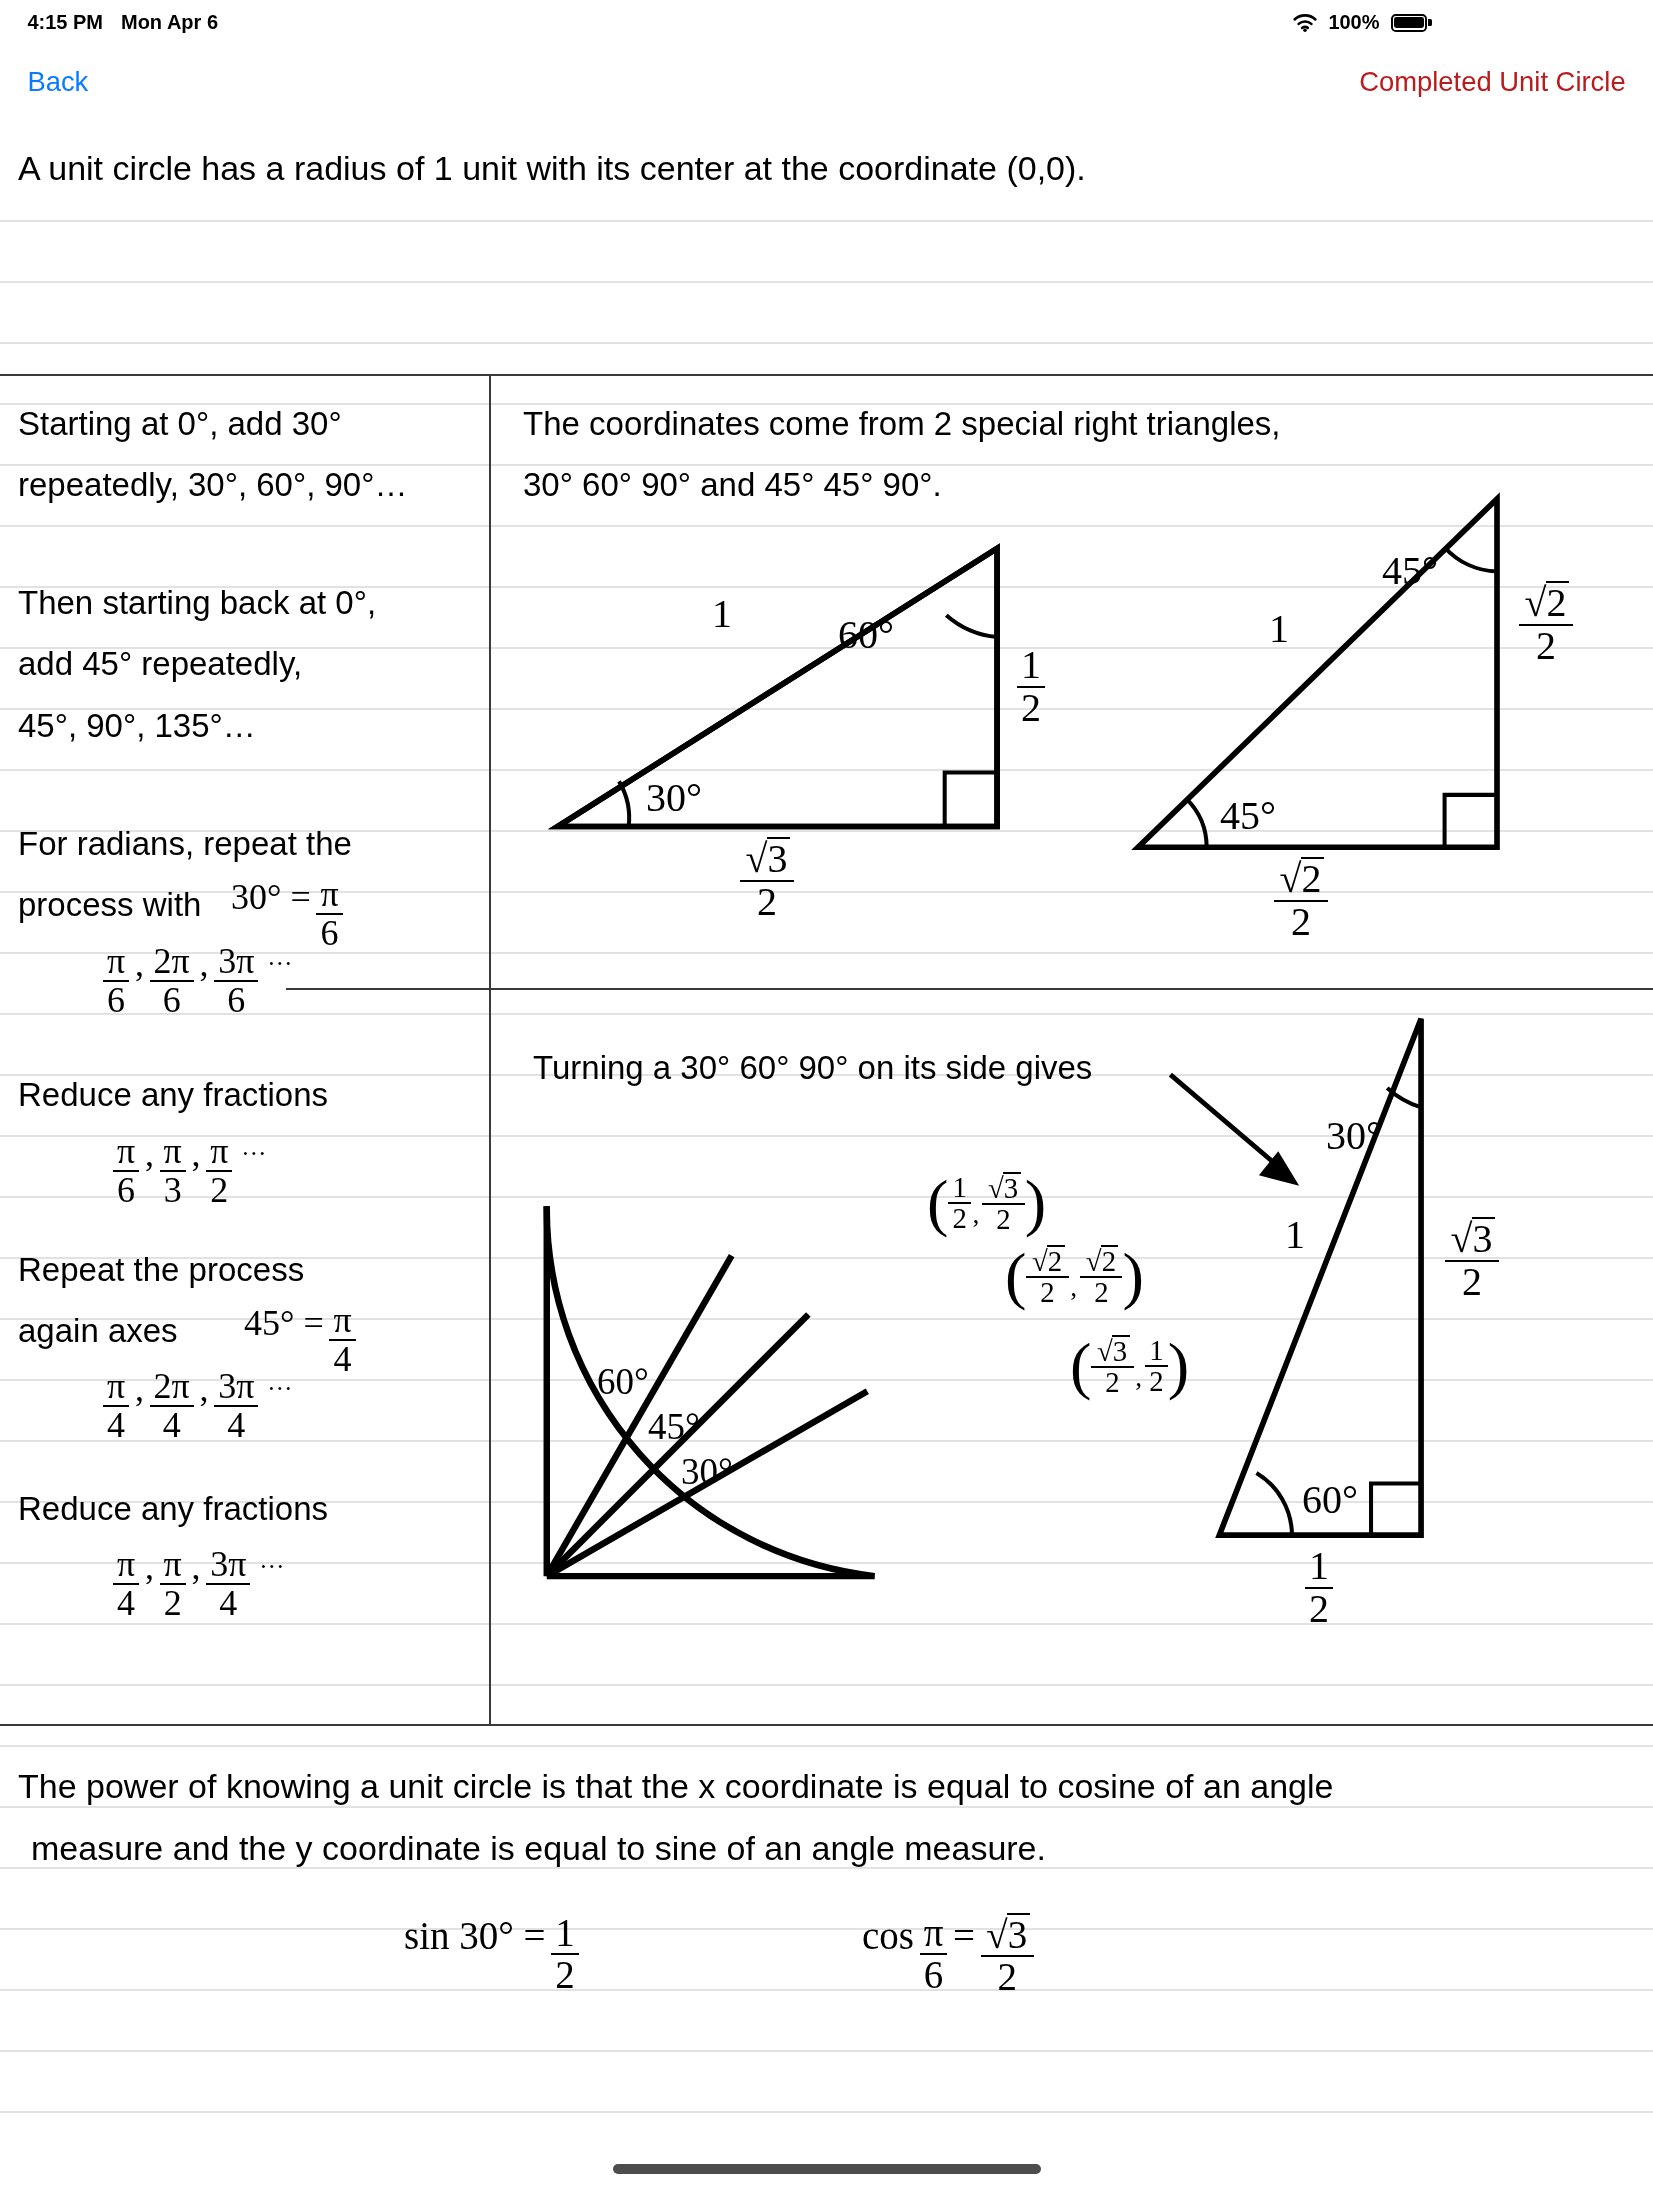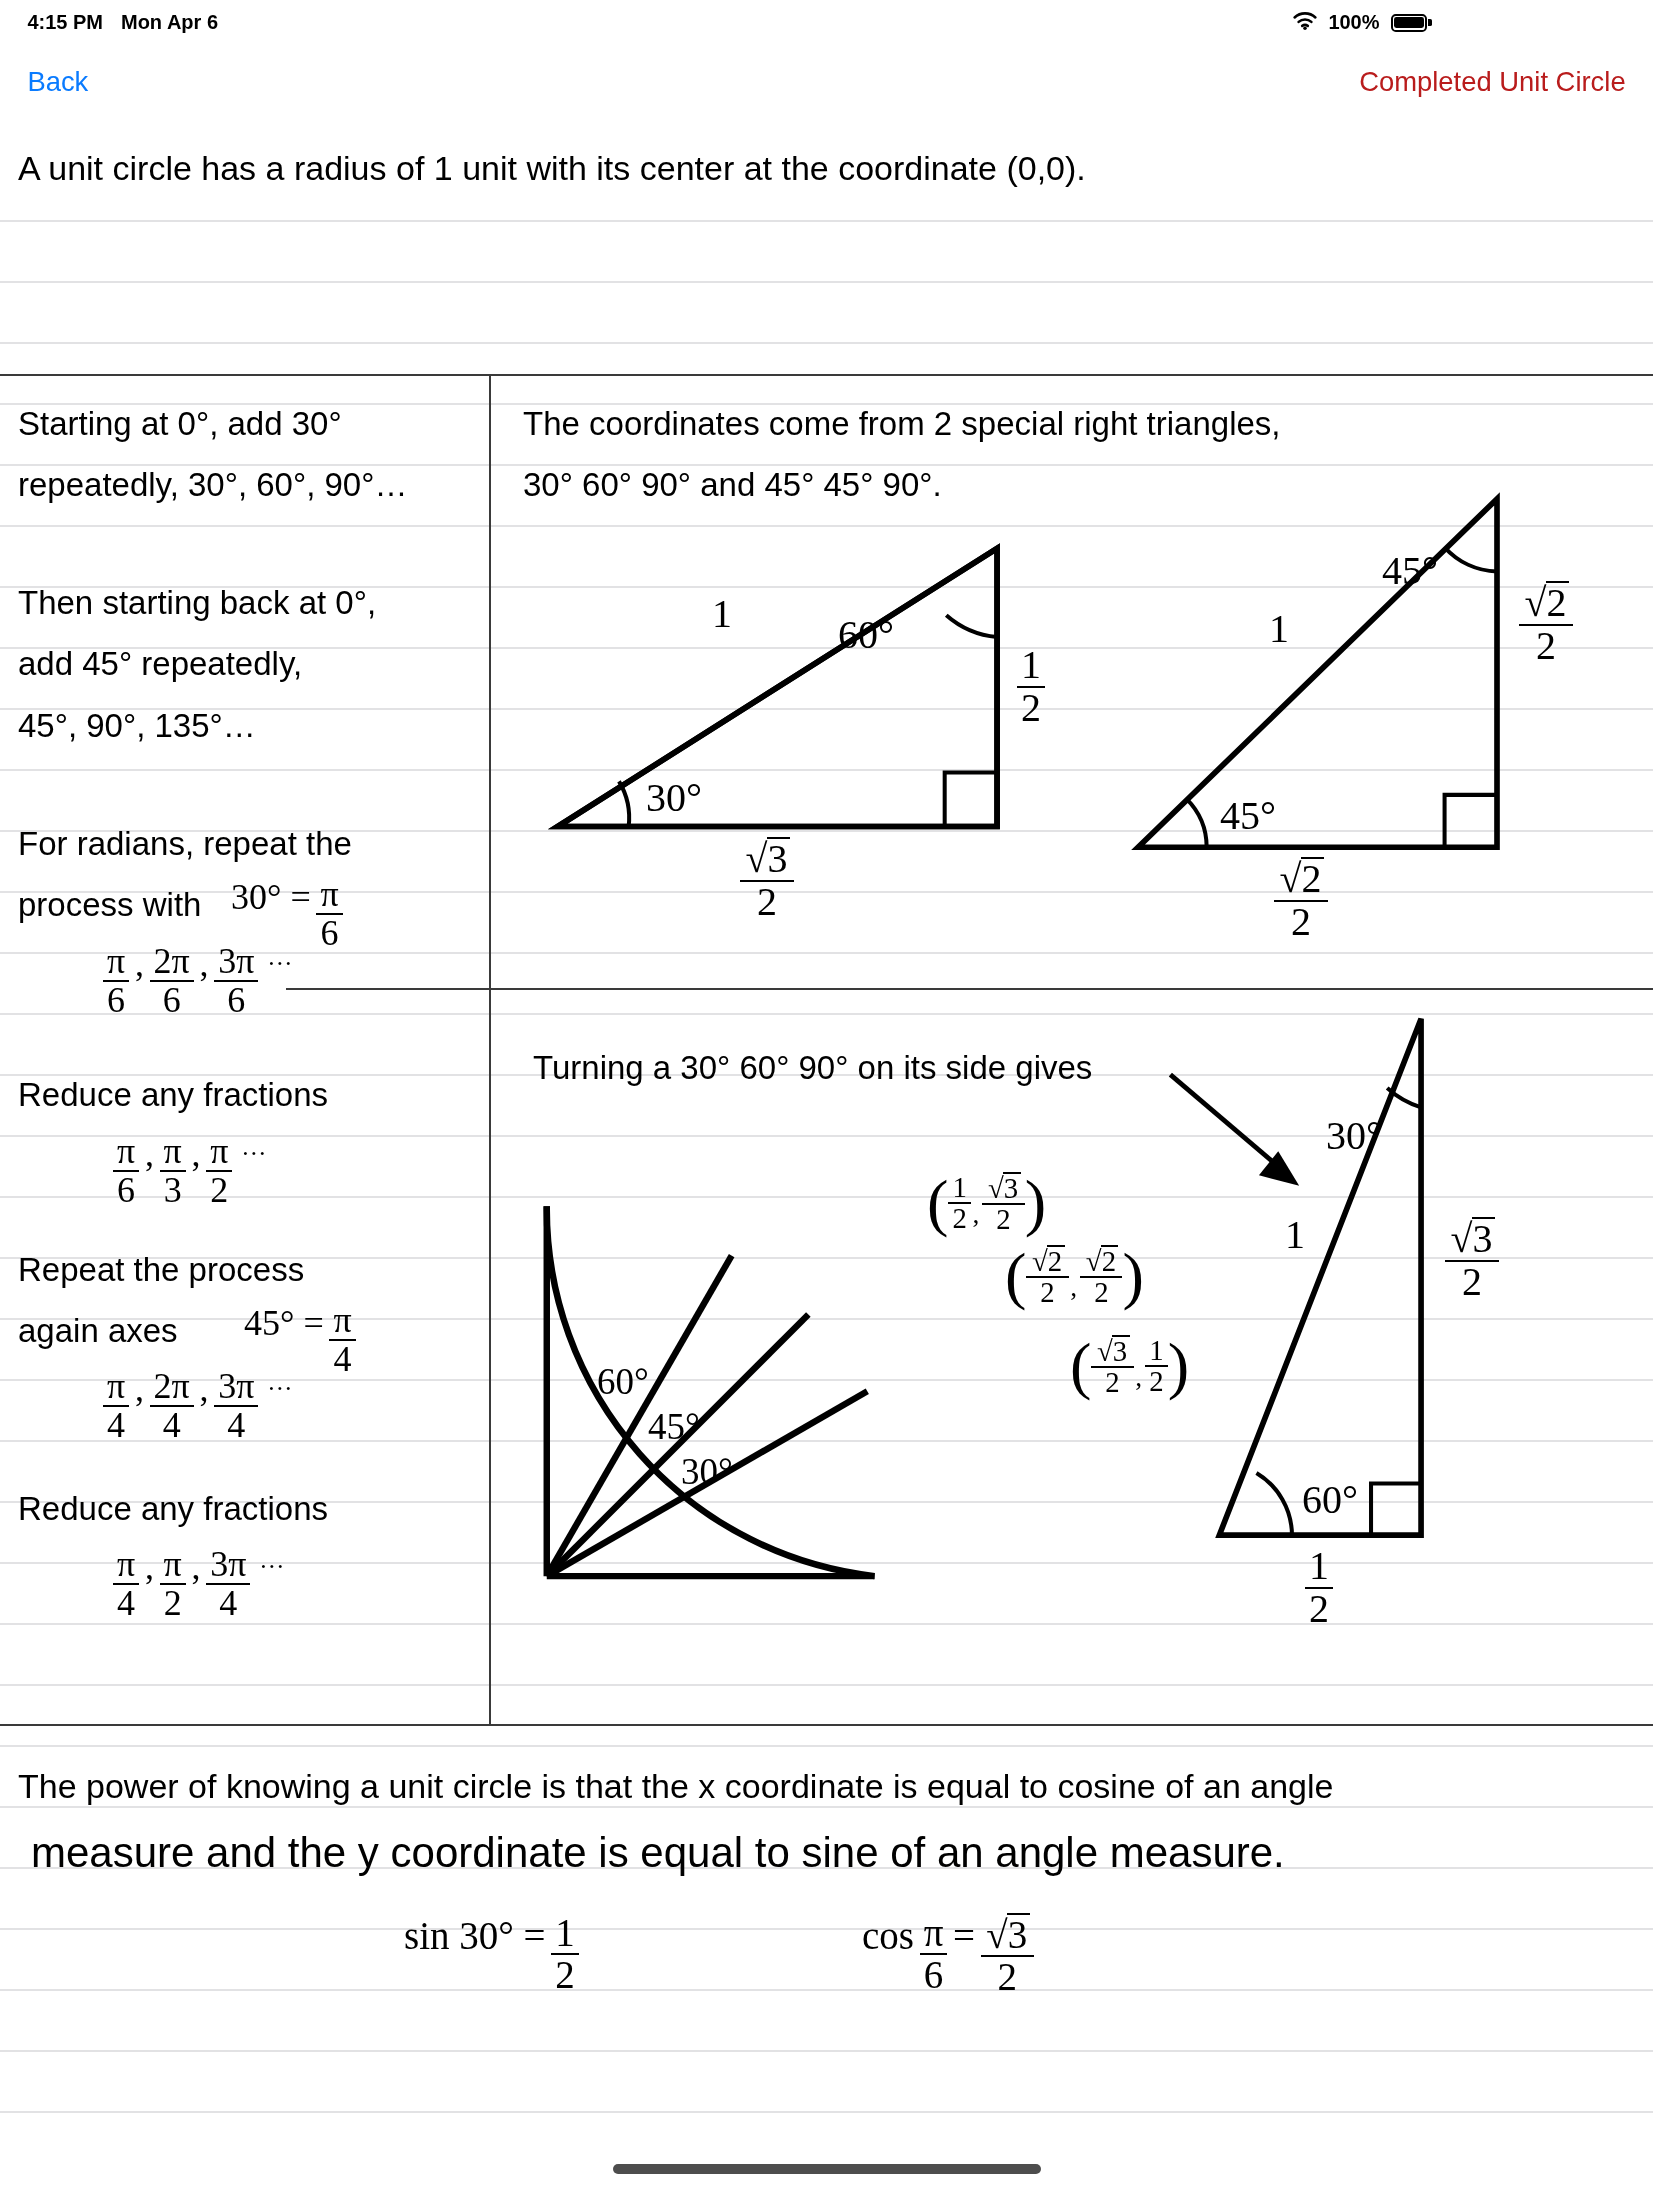--- a/index.html
+++ b/index.html
@@ -12,21 +12,21 @@
     -webkit-font-smoothing:antialiased;
   }
   
   #statusbar{
     position:absolute;left:0;top:0;width:1459px;height:45px;
     display:flex;align-items:center;justify-content:space-between;
     padding:0 27.4px;box-sizing:border-box;
     font-size:20px;color:#000;font-weight:600;
   }
   #statusbar .left{display:flex;gap:18px;align-items:center;}
-  #statusbar .right{display:flex;gap:11.3px;}
+  #statusbar .right{display:flex;gap:11.3px;align-items:center;}
   .wifi-ico{display:inline-block;width:24px;height:19.4px;position:relative;}
   .batt{display:inline-flex;align-items:center;}
   .batt-body{width:36px;height:18px;border:2.4px solid #000;border-radius:4.8px;
              position:relative;box-sizing:border-box;display:block;}
   .batt-fill{position:absolute;left:1.2px;top:1.2px;bottom:1.2px;right:1.2px;background:#000;border-radius:2.4px;}
   .batt-cap{width:3.2px;height:7.3px;background:#000;border-radius:0 1.6px 1.6px 0;margin-left:1.6px;}
 
   
   #navbar{
     position:absolute;left:0;top:50px;width:1653px;height:63px;
@@ -368,21 +368,21 @@
         <span class="sqrt">√<span class="radicand">3</span></span>
       </span><span class="den">2</span></span>
     </div>
     <div class="math" style="left:118px;top:537px;font-size:40px;">
       <span class="frac"><span class="num">1</span><span class="den">2</span></span>
     </div>
   </div>
 
 
   <div class="txt" style="left:18px;top:1606px;font-size:34px;">The power of knowing a unit circle is that the x coordinate is equal to cosine of an angle</div>
-  <div class="txt" style="left:31px;top:1668px;font-size:42px;">measure and the y coordinate is equal to sine of an angle measure.</div>
+  <div class="txt" style="left:31px;top:1668px;font-size:34px;">measure and the y coordinate is equal to sine of an angle measure.</div>
 
   <div class="math" style="left:404px;top:1752px;font-size:39px;">
     <span class="inlmath">
       <span>sin 30° =</span>
       <span class="frac">
           <span class="num">1</span>
           <span class="den">2</span>
         </span>
     </span>
   </div>

